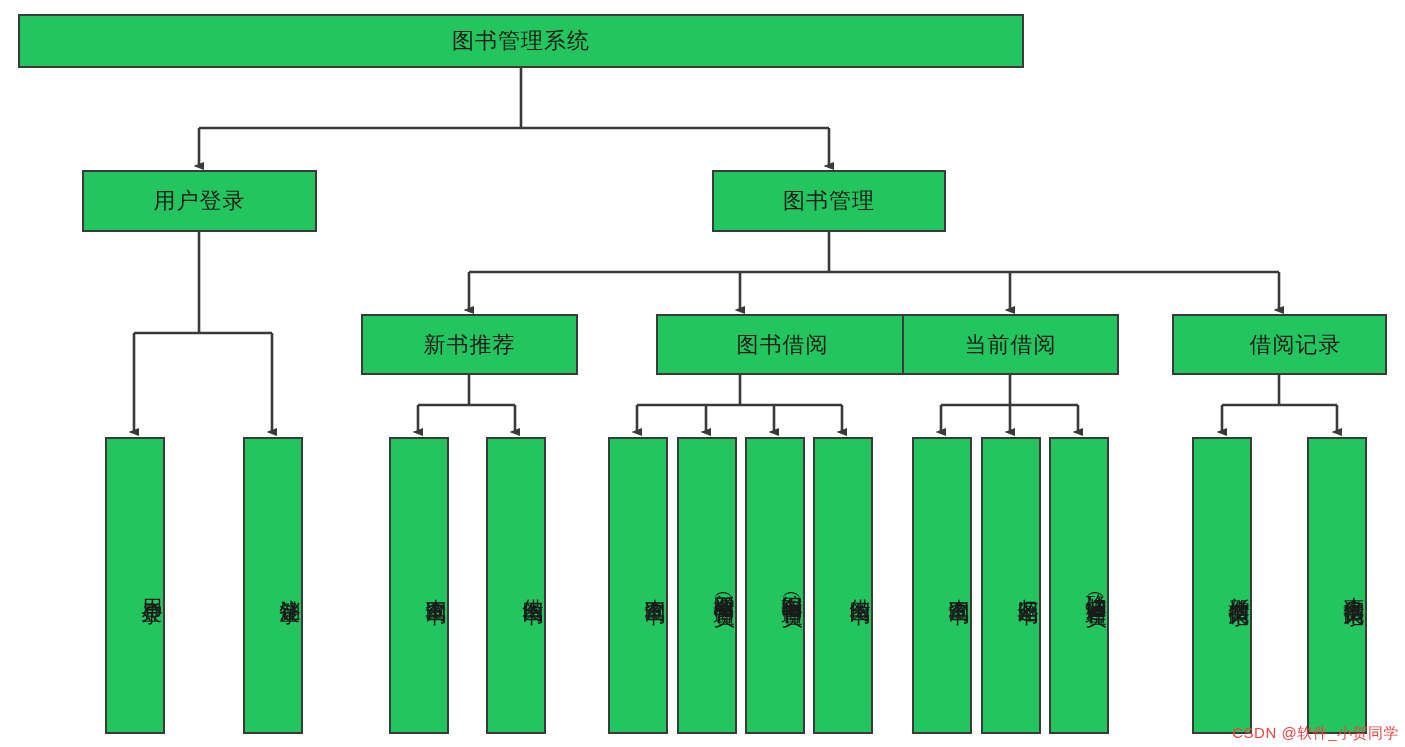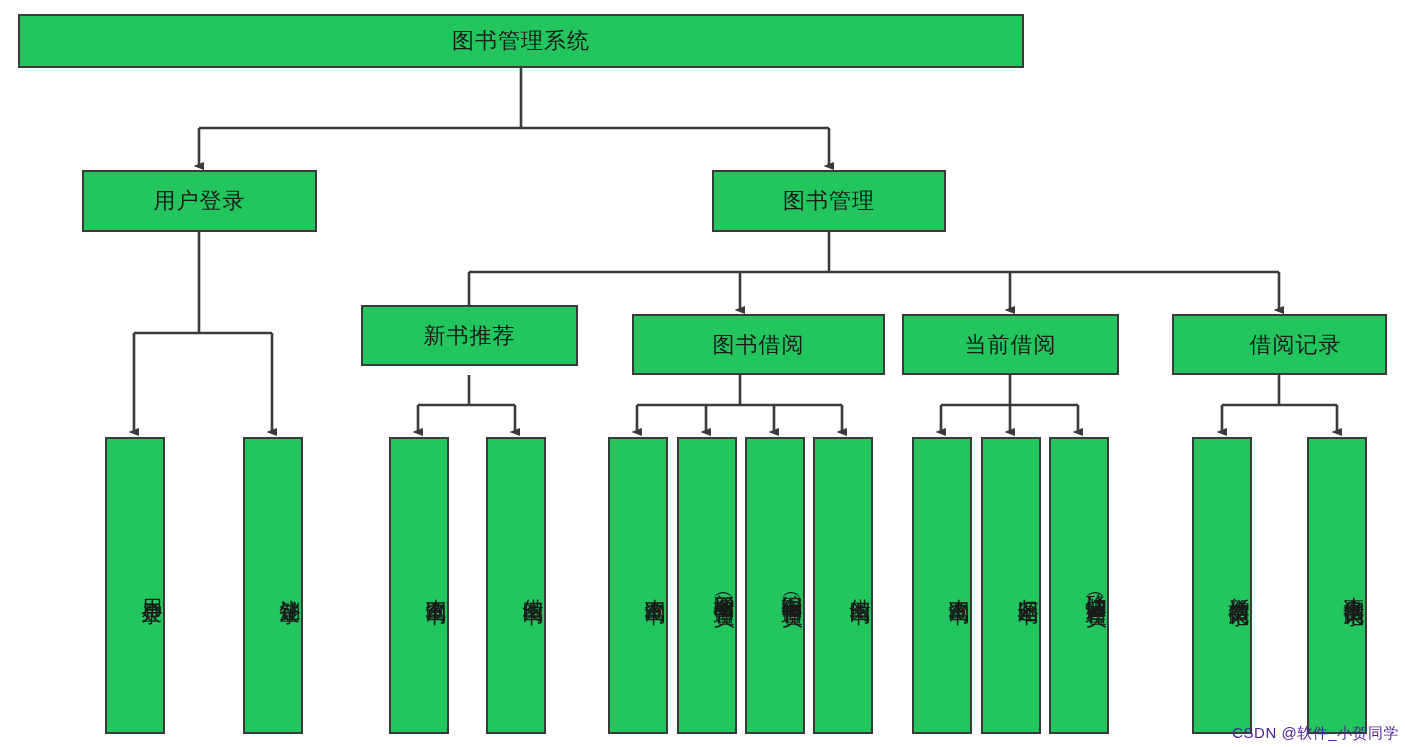--- a/index.html
+++ b/index.html
@@ -56,21 +56,21 @@
   .node.vert .vtext {
     writing-mode: vertical-rl;
     text-orientation: upright;
     white-space: nowrap;
   }
   #watermark {
     position: absolute;
     right: 6px;
     bottom: 4px;
     font-size: 15px;
-    color: #4c1d95;
+    color: #ef4444;
     letter-spacing: 0.5px;
     white-space: nowrap;
   }
 </style>
 </head>
 <body>
 
 <div id="diagram-root">
 
   <svg class="edges" viewBox="0 0 1405 747">
@@ -121,22 +121,22 @@
       <path d="M1222,405 L1222,432" marker-end="url(#arrow)"></path>
       <path d="M1337,405 L1337,432" marker-end="url(#arrow)"></path>
     </g>
   </svg>
 
   <div class="node horiz" style="left:18px; top:14px; width:1006px; height:54px;">图书管理系统</div>
 
   <div class="node horiz" style="left:82px; top:170px; width:235px; height:62px;">用户登录</div>
   <div class="node horiz" style="left:712px; top:170px; width:234px; height:62px;font-family:Liberation Serif, serif;">图书管理</div>
 
-  <div class="node horiz" style="left:361px; top:305px; width:217px; height:61px;">新书推荐</div>
-  <div class="node horiz" style="left:632px; top:314px; width:253px; height:61px;">图书借阅</div>
+  <div class="node horiz" style="left:361px; top:314px; width:217px; height:61px;">新书推荐</div>
+  <div class="node horiz" style="left:656px; top:314px; width:253px; height:61px;">图书借阅</div>
   <div class="node horiz" style="left:902px; top:314px; width:217px; height:61px;">当前借阅</div>
   <div class="node horiz" style="left:1172px; top:314px; width:215px; height:61px;padding-left:32px;">借阅记录</div>
 
   <div class="node vert" style="left:105px; top:437px; width:60px; height:297px;">
     <span class="vtext">用户登录</span>
   </div>
   <div class="node vert" style="left:243px; top:437px; width:60px; height:297px;">
     <span class="vtext">注销登录</span>
   </div>
 

